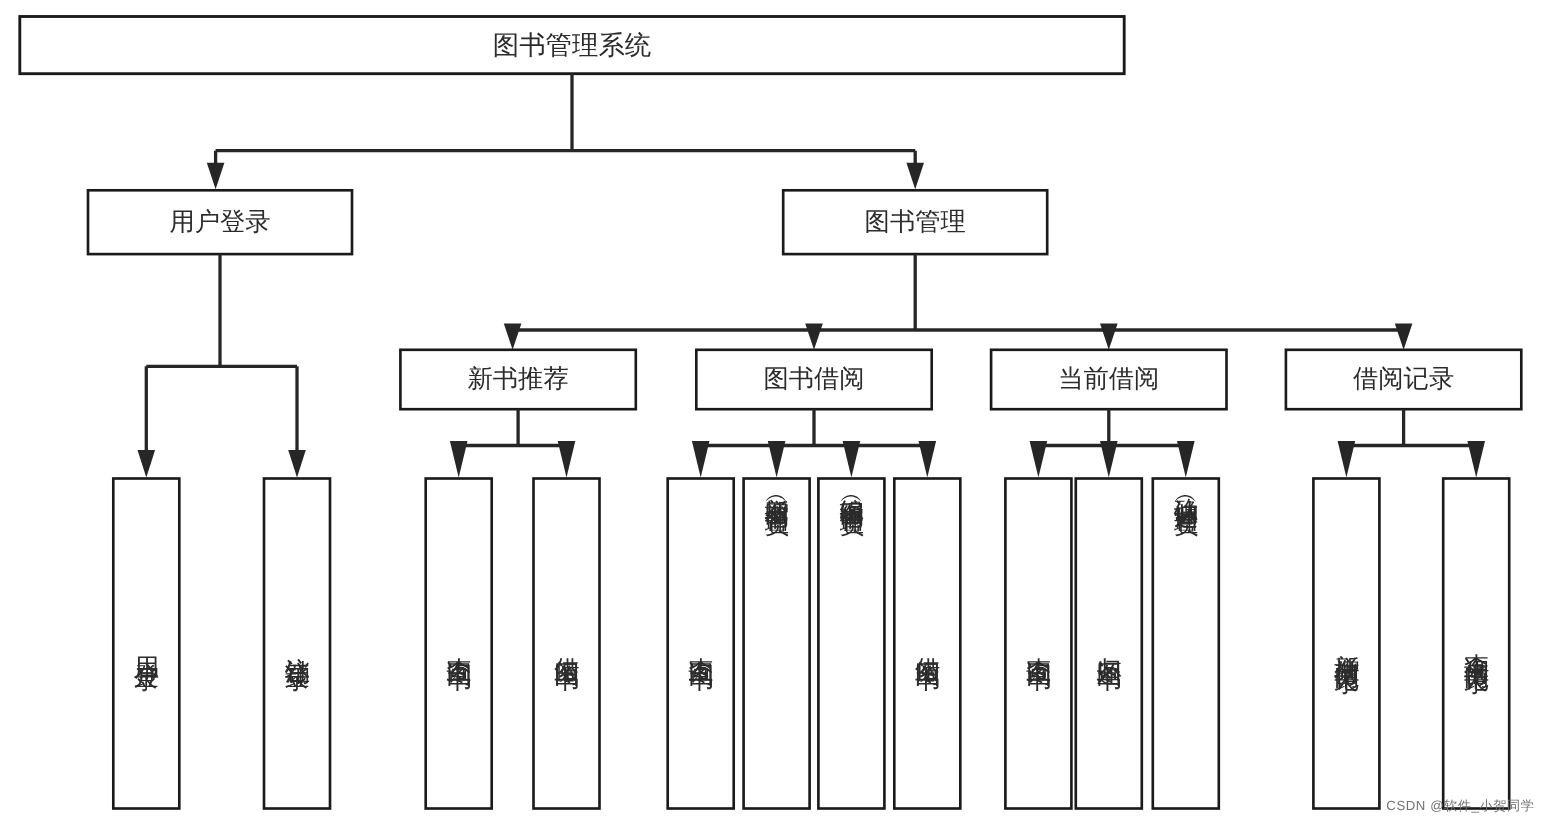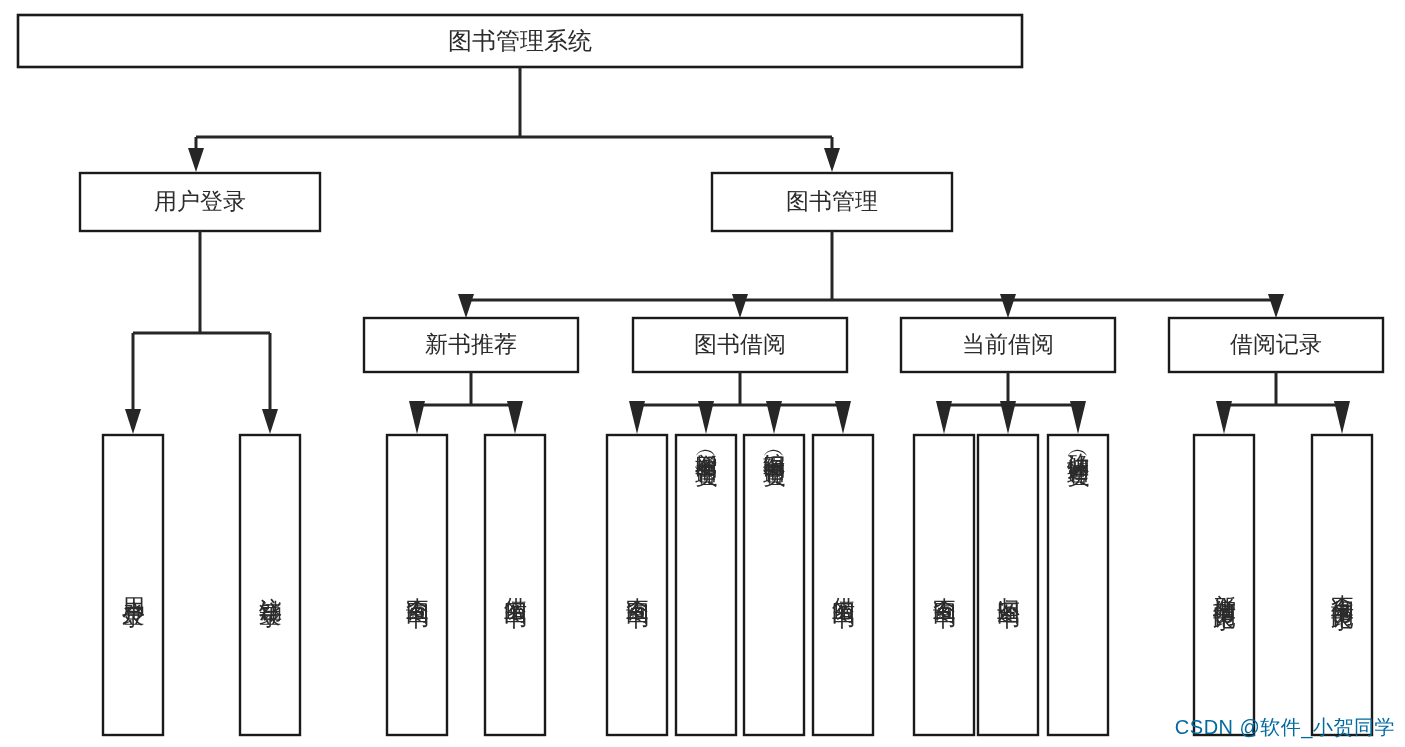--- a/index.html
+++ b/index.html
@@ -73,22 +73,22 @@
   }
   .vlabel.tall {
     font-size: 22px;
     letter-spacing: 2px;
   }
   #watermark {
     position: absolute;
     right: 10px;
     bottom: 6px;
     font-family: "Liberation Sans", "DejaVu Sans", sans-serif;
-    font-size: 20px;
-    color: #0369a1;
+    font-size: 12px;
+    color: #737373;
     letter-spacing: 0.5px;
     user-select: none;
   }
 </style>
 </head>
 <body>
 
 <div id="diagram-root">
 
   <svg id="flow" viewBox="0 0 1405 747">

